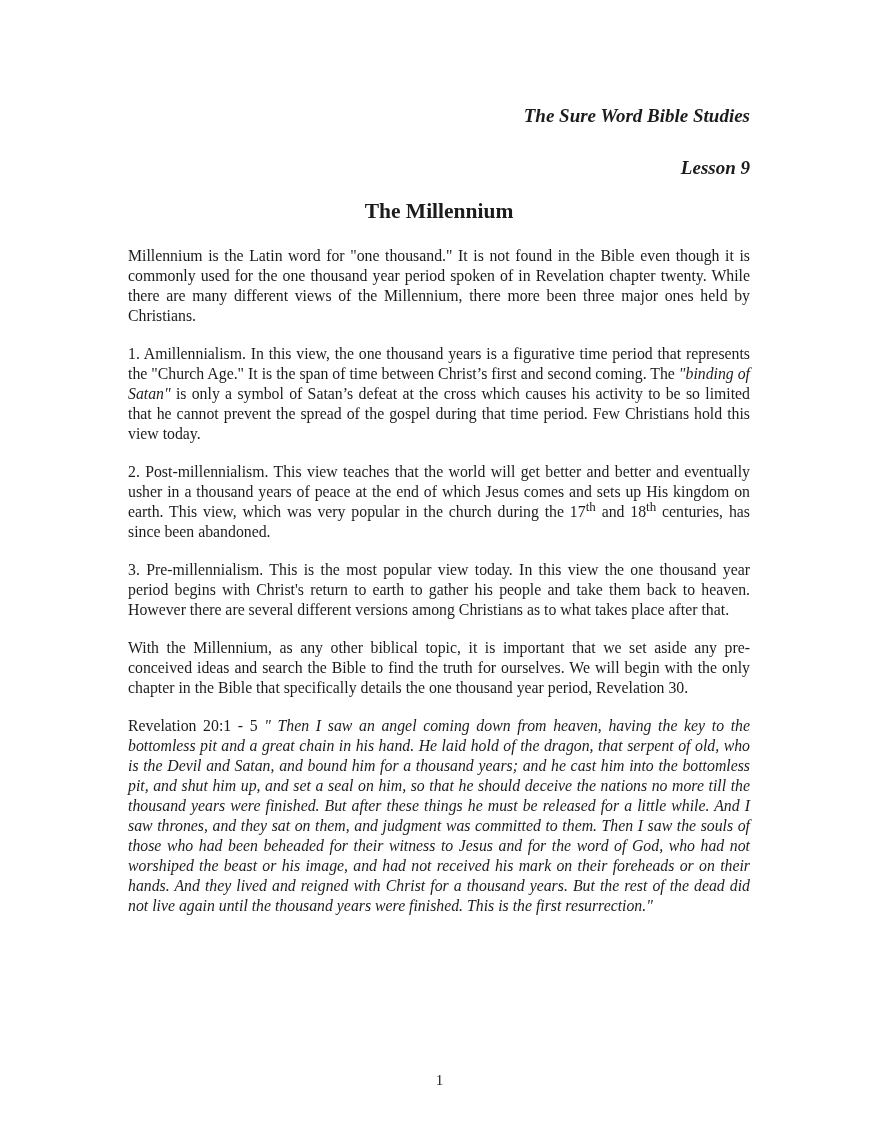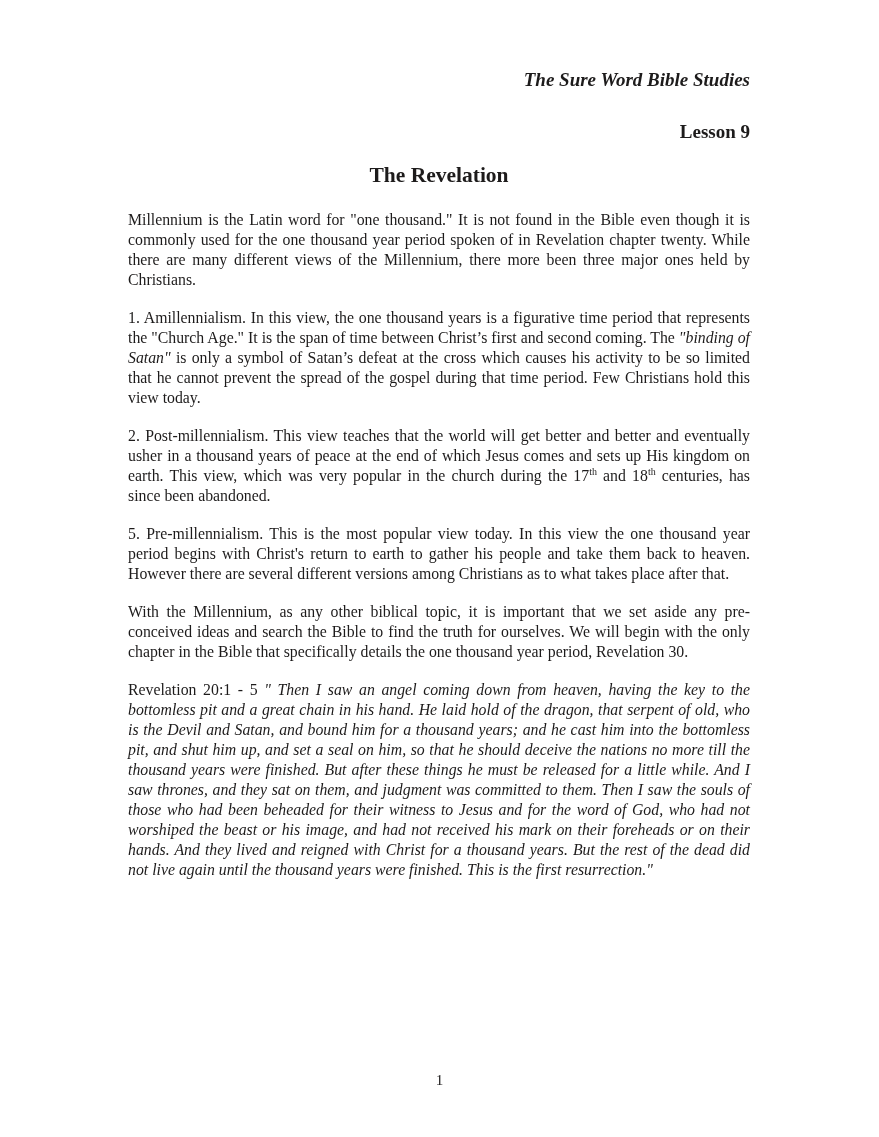--- a/index.html
+++ b/index.html
@@ -6,36 +6,37 @@
     margin: 0;
     padding: 0;
     background: #ffffff;
   }
   .page {
     position: relative;
     width: 879px;
     height: 1137px;
     background: #ffffff;
     box-sizing: border-box;
-    padding: 67px 129px 0 128px;
+    padding: 103px 129px 0 128px;
     font-family: "Liberation Serif", "DejaVu Serif", serif;
     color: #1d1b1b;
     overflow: hidden;
   }
   .series-title {
     text-align: right;
     font-weight: bold;
     font-style: italic;
     font-size: 19px;
     line-height: 26px;
     margin: 0 0 26px 0;
   }
   .lesson {
     text-align: right;
     font-weight: bold;
+    font-style: italic;
     font-size: 19px;
     line-height: 26px;
     margin: 0 0 16px 0;
   }
   .doc-title {
     text-align: center;
     font-weight: bold;
     font-size: 21.5px;
     line-height: 28px;
     margin: 0 0 21px 0;
@@ -44,47 +45,47 @@
     font-size: 15.8px;
     line-height: 20px;
     margin: 0 0 18px 0;
     text-align: justify;
     text-justify: inter-word;
   }
   .run-b { font-weight: normal; }
   .run-i { font-style: italic; }
   .run-s {
     vertical-align: super;
-    font-size: 10px;
+    font-size: 13px;
     line-height: 0;
   }
   .page-footer {
     position: absolute;
     left: 0;
     right: 0;
     bottom: 48px;
     text-align: center;
     font-size: 15px;
     line-height: 18px;
     color: #1d1b1b;
   }
 </style>
 </head>
 <body>
 
 <div class="page">
   <div class="doc-header">
     <div class="series-title">The Sure Word Bible Studies</div>
     <div class="lesson">Lesson 9</div>
-    <div class="doc-title">The Revelation</div>
+    <div class="doc-title">The Millennium</div>
   </div>
 
   <div class="doc-body">
       <p><span>Millennium is the Latin word for "one thousand." It is not found in the Bible even though it is commonly used for the one thousand year period spoken of in Revelation chapter twenty. While there are many different views of the Millennium, there more been three major ones held by Christians.</span></p>
       <p><span class="run-b">1. Amillennialism.</span><span> In this view, the one thousand years is a figurative time period that represents the "Church Age." It is the span of time between Christ’s first and second coming. The </span><span class="run-i">"binding of Satan" </span><span>is only a symbol of Satan’s defeat at the cross which causes his activity to be so limited that he cannot prevent the spread of the gospel during that time period. Few Christians hold this view today.</span></p>
       <p><span class="run-b">2. Post-millennialism</span><span>. This view teaches that the world will get better and better and eventually usher in a thousand years of peace at the end of which Jesus comes and sets up His kingdom on earth. This view, which was very popular in the church during the 17</span><span class="run-s">th</span><span> and 18</span><span class="run-s">th</span><span> centuries, has since been abandoned.</span></p>
-      <p><span class="run-b">5. Pre-millennialism</span><span>. This is the most popular view today. In this view the one thousand year period begins with Christ's return to earth to gather his people and take them back to heaven. However there are several different versions among Christians as to what takes place after that.</span></p>
+      <p><span class="run-b">3. Pre-millennialism</span><span>. This is the most popular view today. In this view the one thousand year period begins with Christ's return to earth to gather his people and take them back to heaven. However there are several different versions among Christians as to what takes place after that.</span></p>
       <p><span>With the Millennium, as any other biblical topic, it is important that we set aside any pre-conceived ideas and search the Bible to find the truth for ourselves. We will begin with the only chapter in the Bible that specifically details the one thousand year period, Revelation 30.</span></p>
       <p><span class="run-b">Revelation 20:1 - 5</span><span class="run-i"> " Then I saw an angel coming down from heaven, having the key to the bottomless pit and a great chain in his hand. He laid hold of the dragon, that serpent of old, who is the Devil and Satan, and bound him for a thousand years; and he cast him into the bottomless pit, and shut him up, and set a seal on him, so that he should deceive the nations no more till the thousand years were finished. But after these things he must be released for a little while. And I saw thrones, and they sat on them, and judgment was committed to them. Then I saw the souls of those who had been beheaded for their witness to Jesus and for the word of God, who had not worshiped the beast or his image, and had not received his mark on their foreheads or on their hands. And they lived and reigned with Christ for a thousand years. But the rest of the dead did not live again until the thousand years were finished. This is the first resurrection."</span></p>
     </div>
 
   <div class="page-footer">1</div>
 </div>
 
 </body></html>

